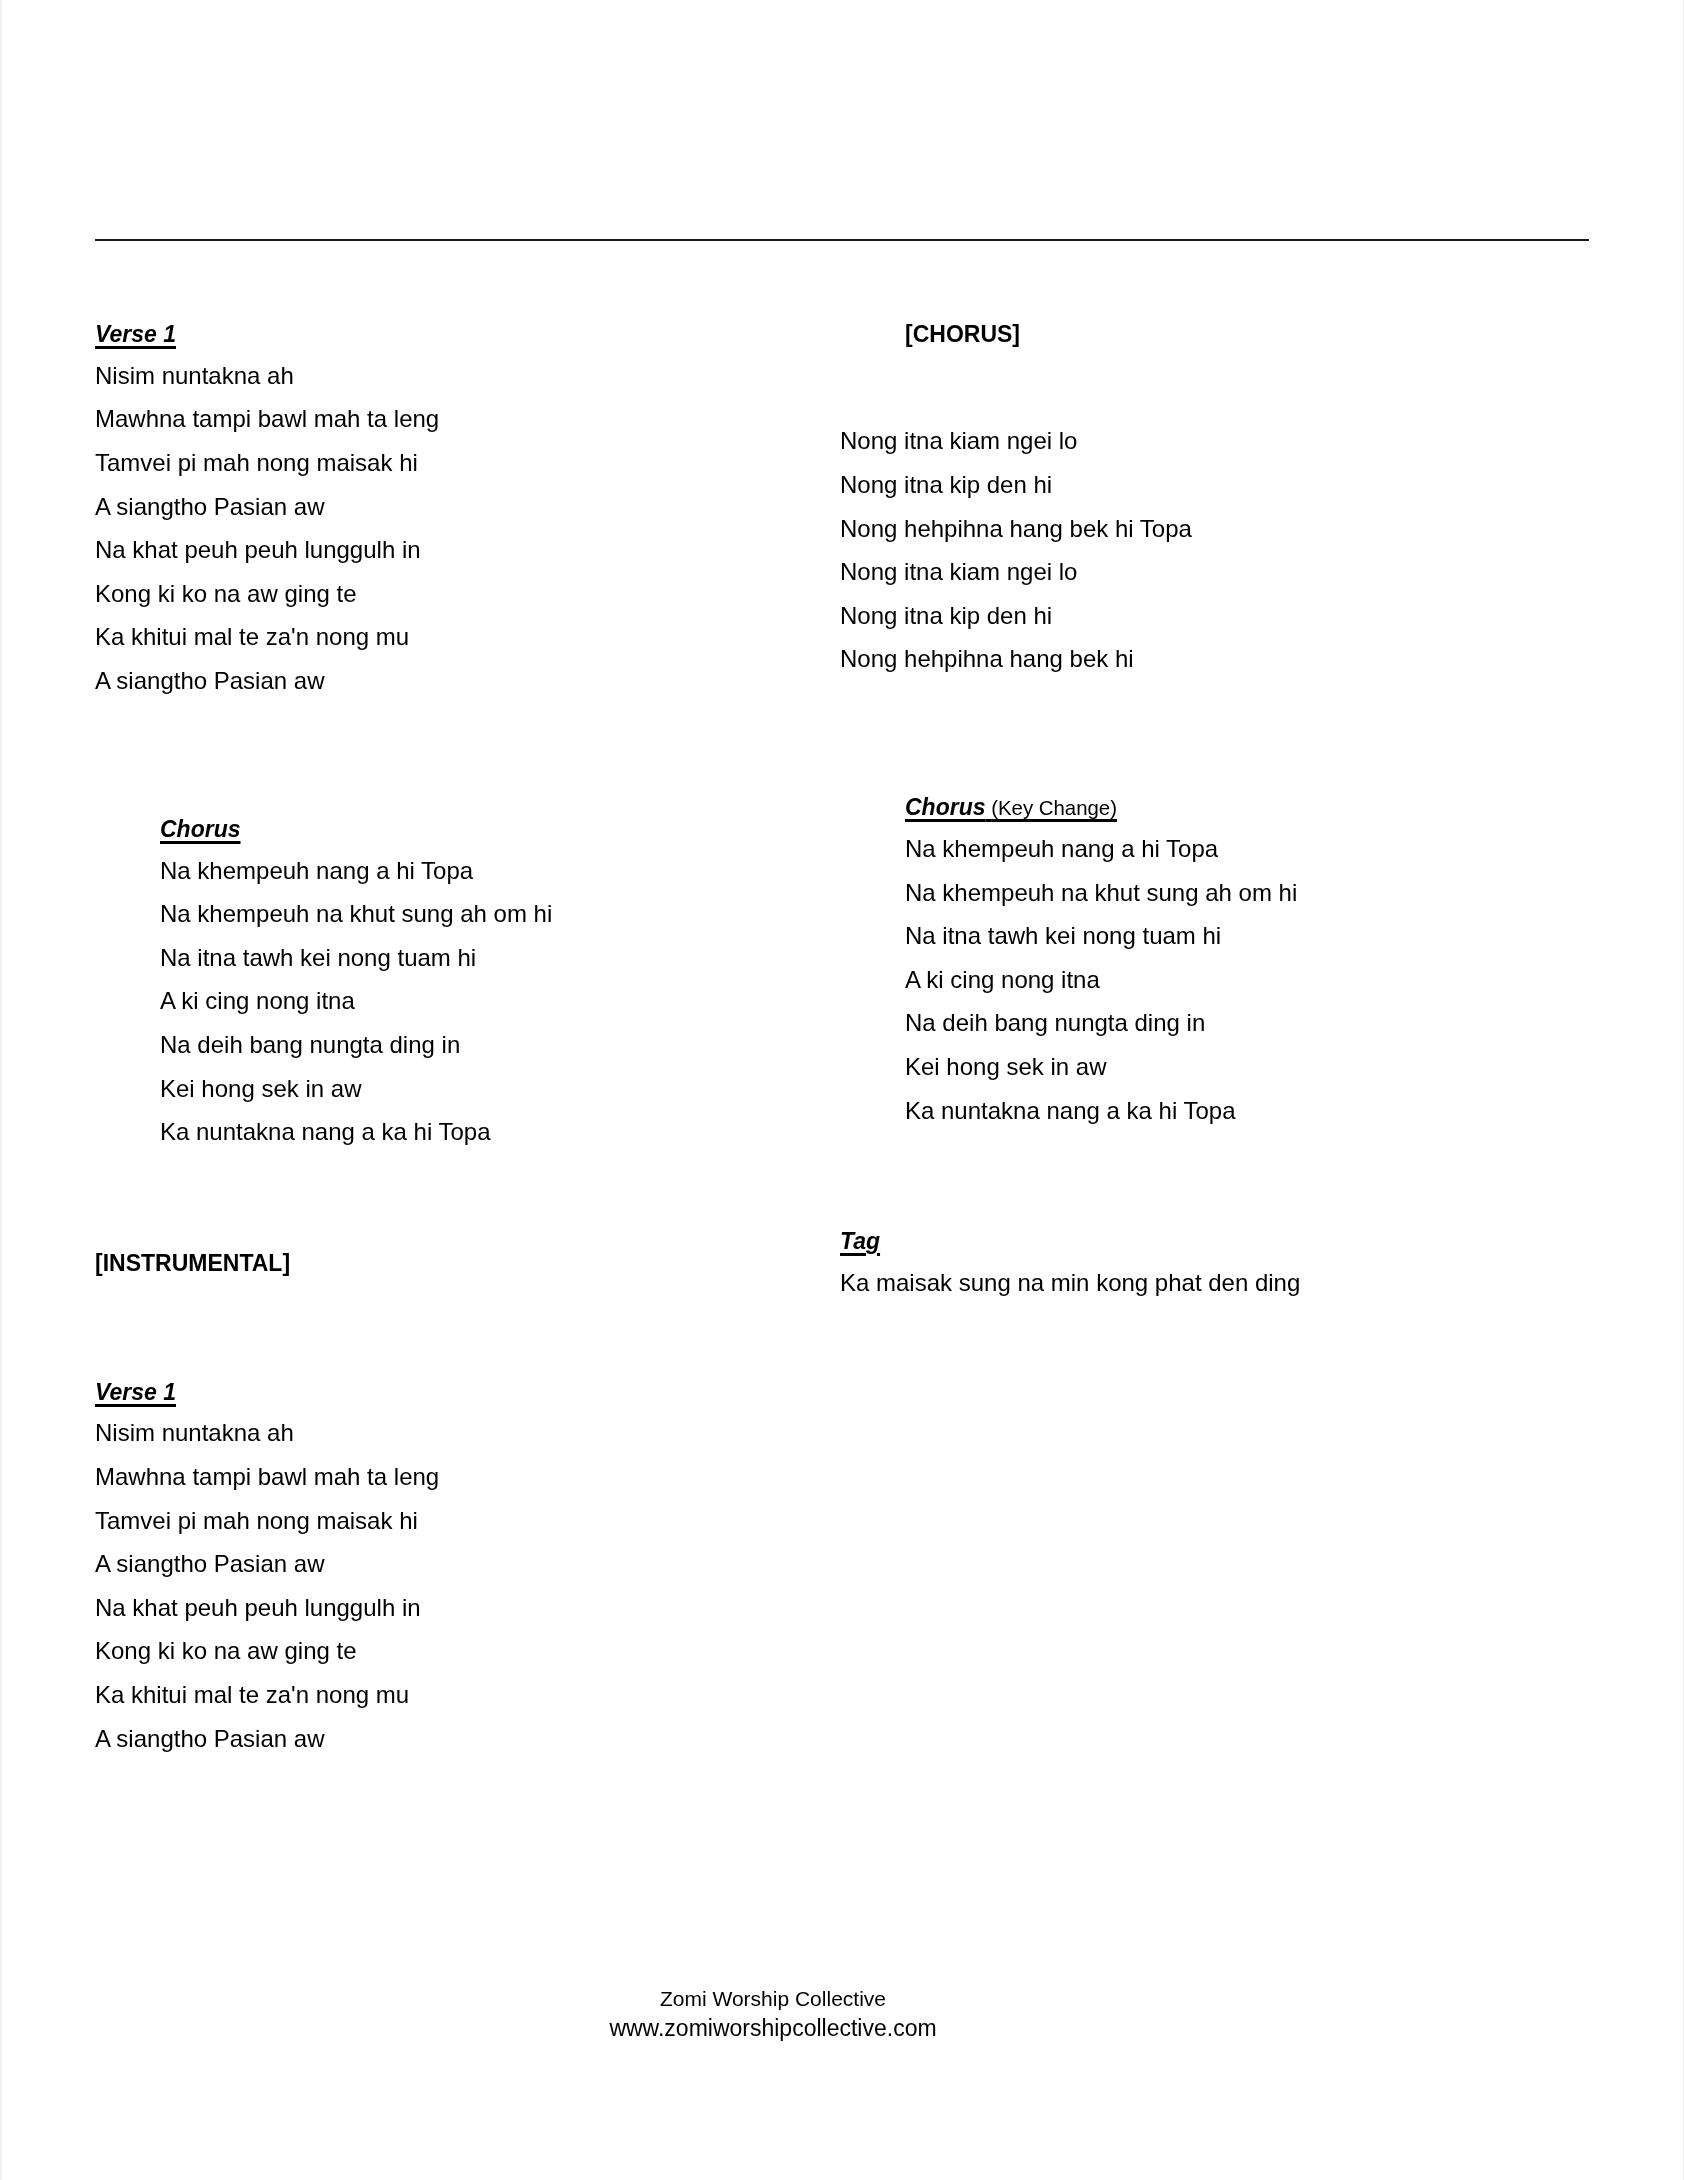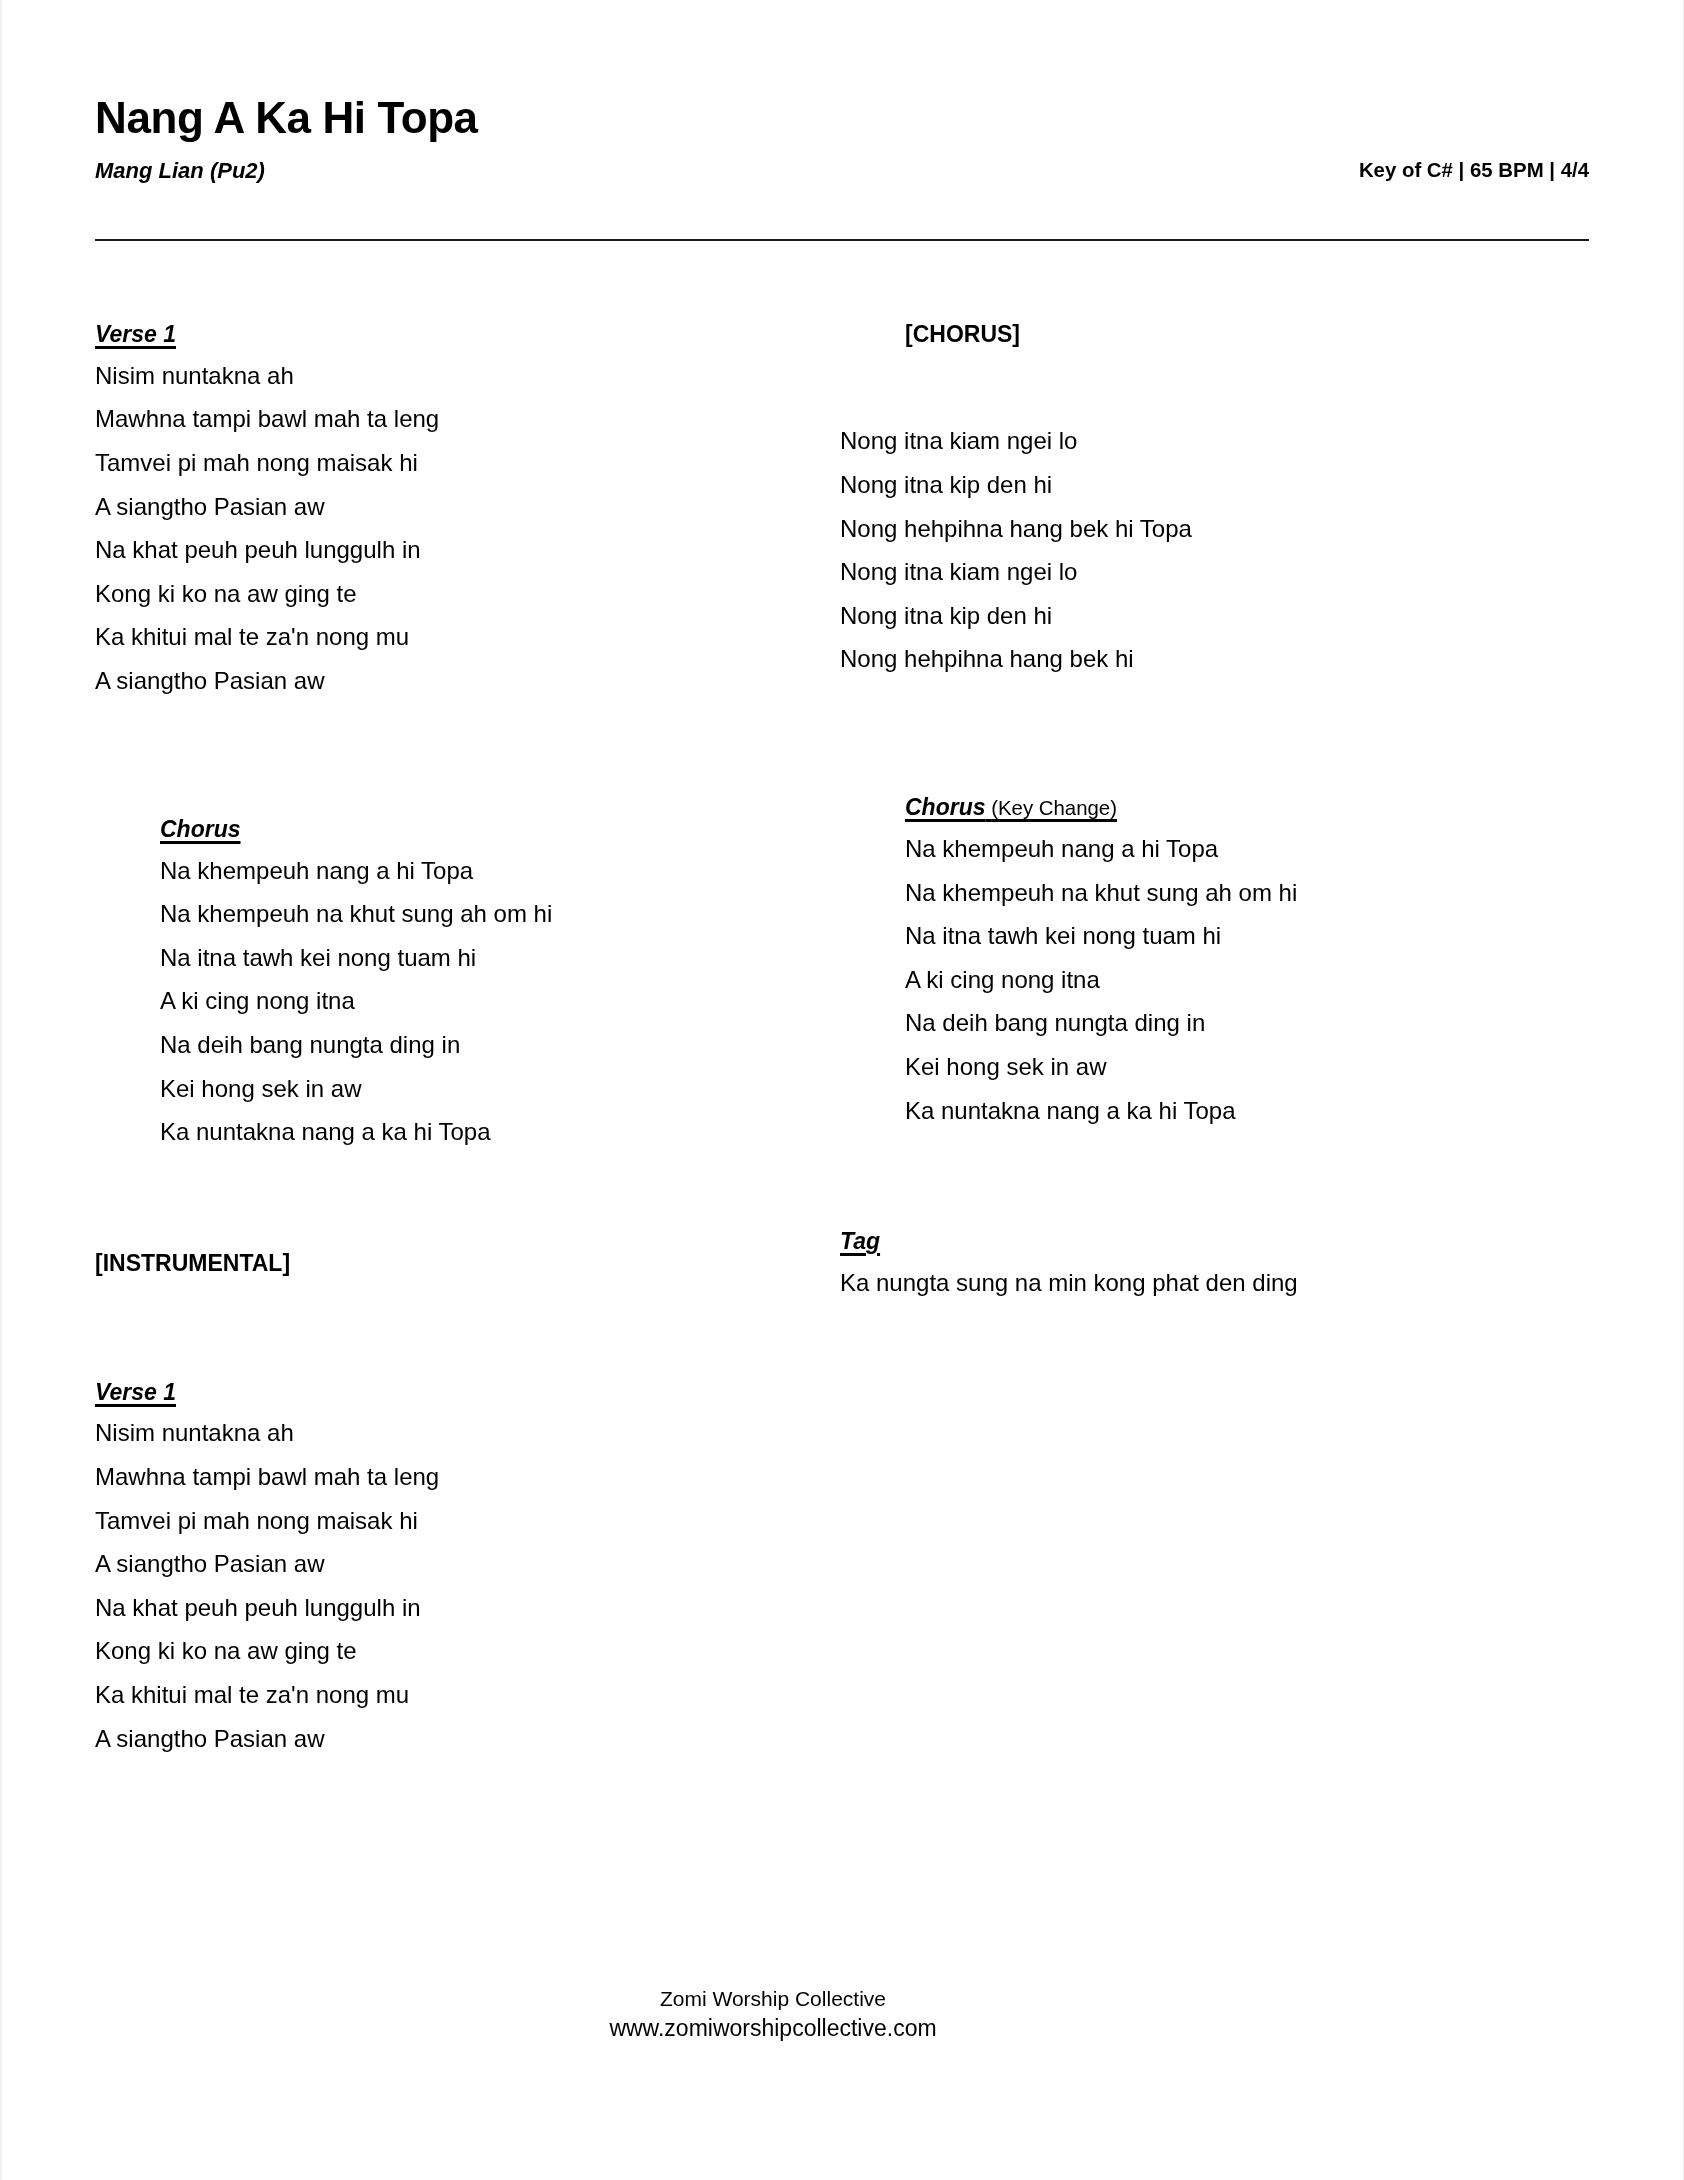--- a/index.html
+++ b/index.html
@@ -145,27 +145,20 @@
     line-height: 1.35;
     margin: 0;
   }
 </style>
 </head>
 <body>
 
 <div class="page">
   <div class="page-edge"></div>
 
-  <div class="header">
-    <h1 class="song-title">Nang A Ka Hi Topa</h1>
-    <div class="meta-row">
-      <div class="artist">Mang Lian (Pu2)</div>
-      <div class="key-info">Key of C# | 65 BPM | 4/4</div>
-    </div>
-  </div>
   <div class="rule"></div>
 
   <div class="columns">
 
     <div class="col col-left">
 
       <div class="block">
         <span class="sec-head">Verse 1</span>
         <p class="line">Nisim nuntakna ah</p>
         <p class="line">Mawhna tampi bawl mah ta leng</p>
@@ -239,21 +232,21 @@
         <p class="line">A ki cing nong itna</p>
         <p class="line">Na deih bang nungta ding in</p>
         <p class="line">Kei hong sek in aw</p>
         <p class="line">Ka nuntakna nang a ka hi Topa</p>
       </div>
 
       <div class="spacer-md"></div>
 
       <div class="block">
         <span class="sec-head">Tag</span>
-        <p class="line">Ka nungta sung na min kong phat den ding</p>
+        <p class="line">Ka maisak sung na min kong phat den ding</p>
       </div>
 
     </div>
   </div>
 
   <div class="footer">
     <p class="footer-org">Zomi Worship Collective</p>
     <p class="footer-url">www.zomiworshipcollective.com</p>
   </div>
 </div>

